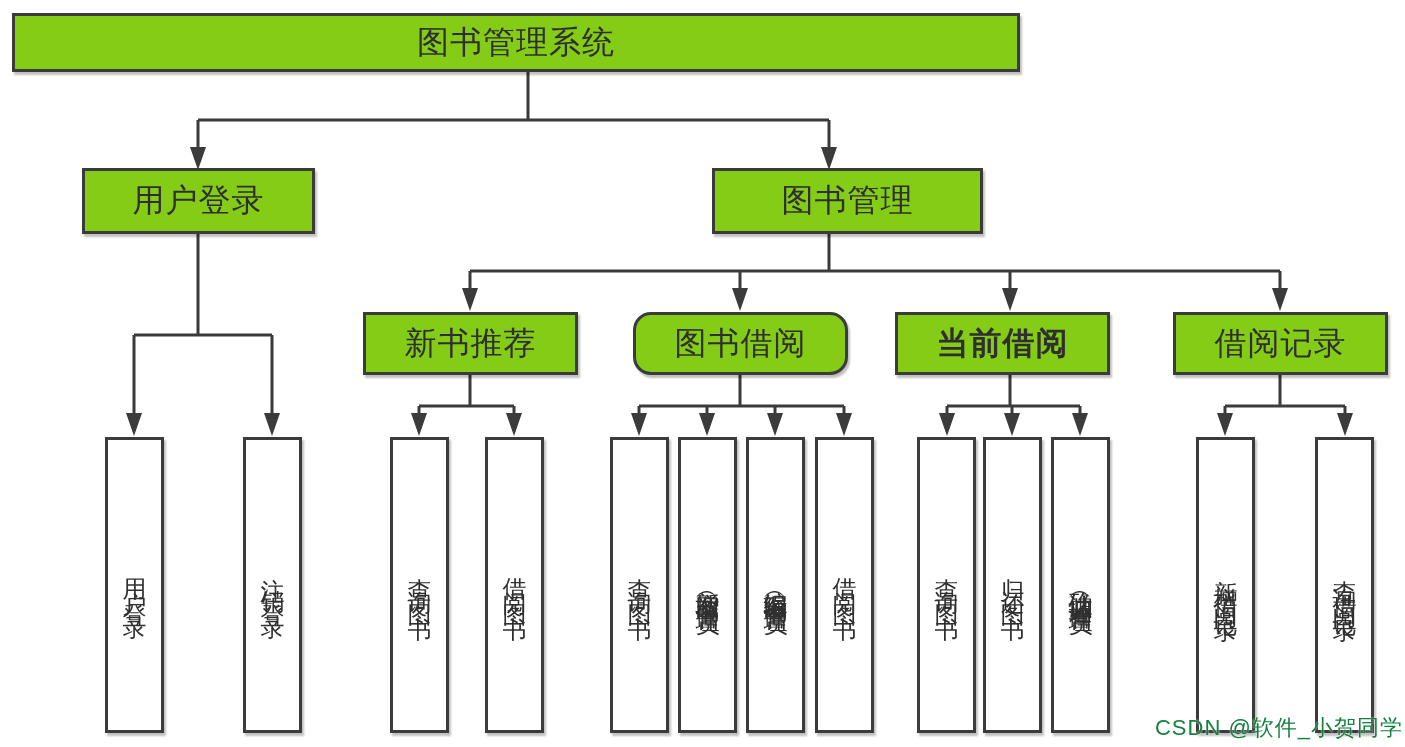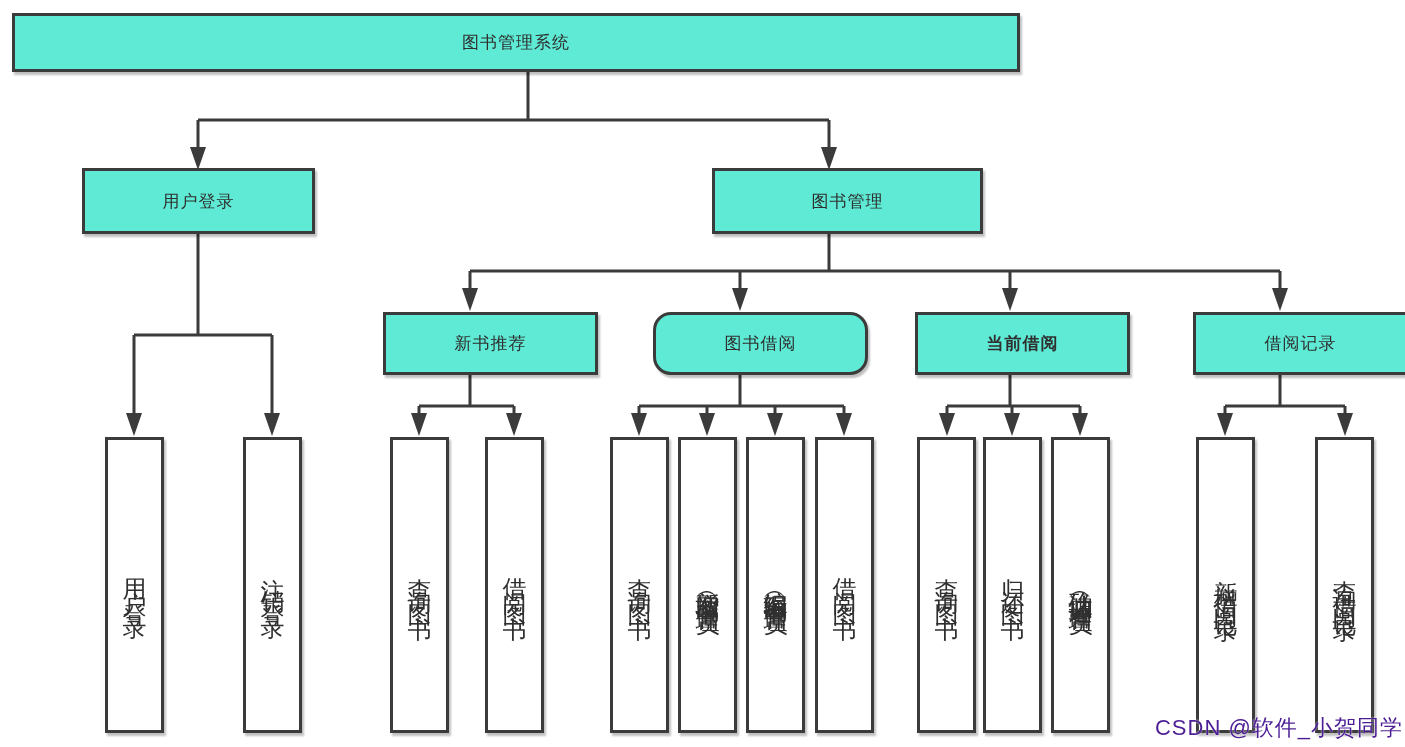--- a/index.html
+++ b/index.html
@@ -7,49 +7,49 @@
     position:relative;
     width:1405px;height:747px;
     background:#ffffff;
     font-family:"Liberation Sans","DejaVu Sans",sans-serif;
     overflow:hidden;
   }
   svg.connectors{position:absolute;left:0;top:0;width:1405px;height:747px;z-index:1;}
   .hbox{
     position:absolute;z-index:2;
     box-sizing:border-box;
-    border:3px solid #3b3b3b;background:#5eead4;
+    border:3px solid #3b3b3b;background:#84cc16;
     display:flex;align-items:center;justify-content:center;
-    font-size:17px;color:#2f2f2f;letter-spacing:1px;
+    font-size:32px;color:#2f2f2f;letter-spacing:1px;
     box-shadow:2px 3px 2px rgba(0,0,0,0.25);
   }
   .root{left:12px;top:13px;width:1008px;height:59px;}
   .lvl2-left{left:82px;top:168px;width:233px;height:66px;}
   .lvl2-right{left:712px;top:168px;width:271px;height:66px;}
-  .lvl3{top:312px;width:215px;height:63px;margin-left:20px;}
+  .lvl3{top:312px;width:215px;height:63px;}
   .lvl3.p1{left:363px;} .lvl3.p2{left:633px;border-radius:18px;} .lvl3.p3{left:895px;font-weight:bold;} .lvl3.p4{left:1173px;}
   .leaf{
     position:absolute;z-index:2;top:437px;width:59px;height:296px;
     box-sizing:border-box;border:3px solid #3b3b3b;background:#ffffff;
     display:flex;align-items:center;justify-content:center;
     box-shadow:2px 3px 2px rgba(0,0,0,0.25);
   }
   .leaf span{
     writing-mode:vertical-rl;text-orientation:upright;
     font-size:24px;color:#2f2f2f;line-height:1;white-space:nowrap;
   }
   .leaf.s4 span{letter-spacing:13px;}
   .leaf.s6 span{letter-spacing:8px;}
   .leaf.s9 span{letter-spacing:3px;}
   .x1{left:105px;} .x2{left:243px;} .x3{left:390px;} .x4{left:485px;}
   .x5{left:610px;} .x6{left:678px;} .x7{left:746px;} .x8{left:815px;}
   .x9{left:917px;} .x10{left:983px;} .x11{left:1051px;} .x12{left:1196px;} .x13{left:1315px;}
   .watermark{
     position:absolute;right:2px;bottom:4px;z-index:5;
-    font-size:22px;color:#4c1d95;letter-spacing:1px;
+    font-size:22px;color:#15803d;letter-spacing:1px;
     text-shadow:0 0 2px #ffffff;
   }
 </style>
 </head>
 <body>
 
 <div class="stage">
 
   <svg class="connectors" viewBox="0 0 1405 747" xmlns="http://www.w3.org/2000/svg">
     <g stroke="#3b3b3b" stroke-width="3" fill="none">

